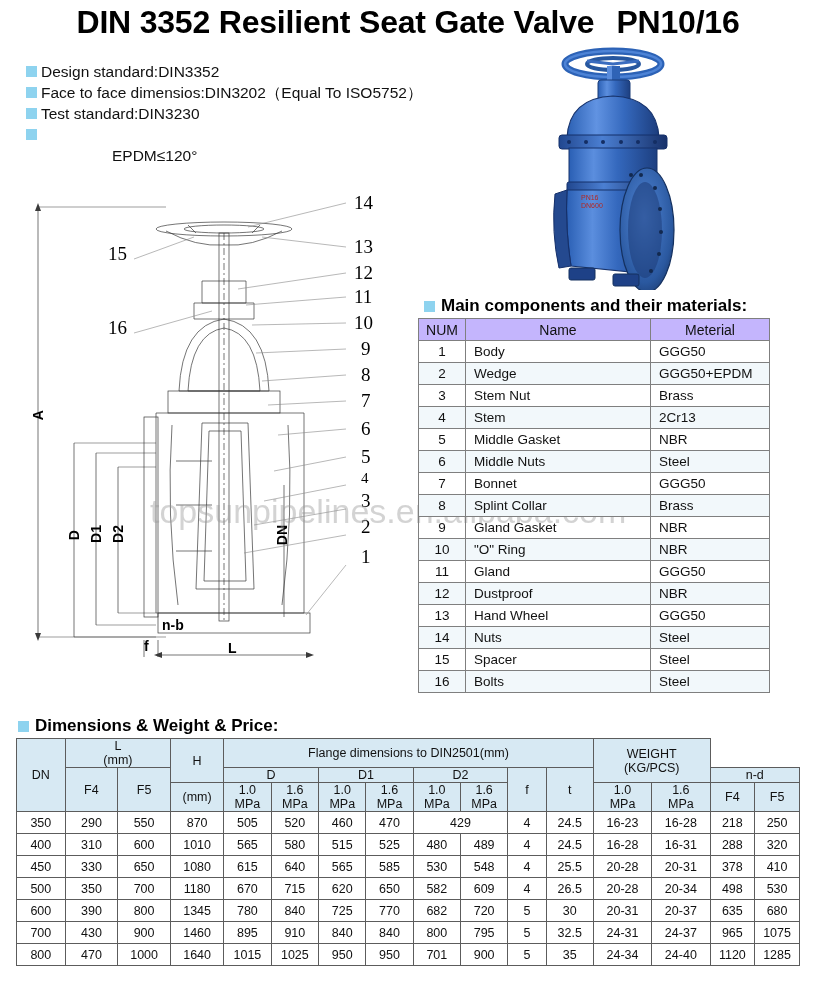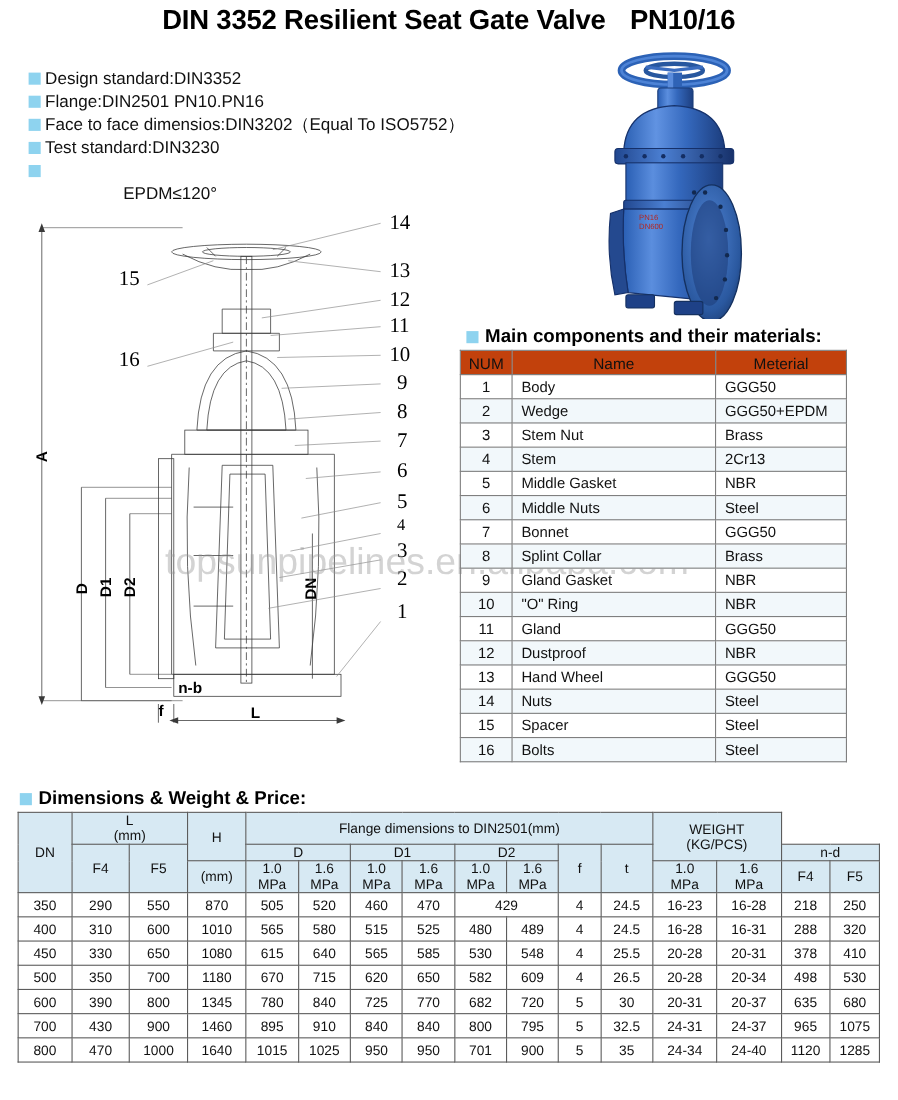--- a/index.html
+++ b/index.html
@@ -4,21 +4,21 @@
 <title>DIN 3352 Resilient Seat Gate Valve</title>
 <style>
   html,body{margin:0;padding:0;background:#ffffff;}
   body{
     width:816px;height:1000px;position:relative;overflow:hidden;
     font-family:"Liberation Sans", sans-serif;color:#111;
   }
   
   #title{
     position:absolute;left:0;top:4px;width:816px;text-align:center;
-    font-size:25px;font-weight:bold;letter-spacing:-0.2px;
+    font-size:32px;font-weight:bold;letter-spacing:-0.2px;
     font-family:"Liberation Sans", sans-serif;color:#000;
   }
   #title .gap{display:inline-block;width:22px;}
   
   #spec-list{position:absolute;left:26px;top:62px;width:420px;}
   .spec-row{display:flex;align-items:flex-start;height:21px;}
   .bullet{
     width:11px;height:11px;background:#8ED3EF;flex:0 0 11px;
     margin-top:4px;margin-right:4px;
   }
@@ -43,21 +43,21 @@
   #dim-head{left:18px;top:716px;}
   
   #comp-table{
     position:absolute;left:418px;top:318px;width:352px;
     border-collapse:collapse;font-size:13.5px;
   }
   #comp-table th,#comp-table td{
     border:1px solid #7f7f7f;height:21px;padding:0 4px;font-weight:normal;
     color:#111;
   }
-  #comp-table thead th{background:#c2410c;text-align:center;font-size:14px;}
+  #comp-table thead th{background:#c4b5fd;text-align:center;font-size:14px;}
   #comp-table td.num{width:38px;text-align:center;}
   #comp-table td.nm{width:172px;text-align:left;padding-left:8px;}
   #comp-table td.mt{text-align:left;padding-left:8px;}
   #comp-table tbody tr:nth-child(even) td{background:#F2F8FB;}
   
   #dim-table{
     position:absolute;left:16px;top:738px;width:784px;
     border-collapse:collapse;font-size:12.5px;
   }
   #dim-table th,#dim-table td{
@@ -78,24 +78,20 @@
 <body>
 
 <div id="title">
   <span>DIN 3352 Resilient Seat Gate Valve</span><span class="gap"></span><span>PN10/16</span>
 </div>
 
 <div id="spec-list">
     <div class="spec-row">
       <span class="bullet"></span>
       <span class="spec-text">Design standard:DIN3352</span>
-    </div>
-    <div class="spec-row">
-      <span class="bullet"></span>
-      <span class="spec-text">Flange:DIN2501 PN10.PN16</span>
     </div>
     <div class="spec-row">
       <span class="bullet"></span>
       <span class="spec-text">Face to face dimensios:DIN3202（Equal To ISO5752）</span>
     </div>
     <div class="spec-row">
       <span class="bullet"></span>
       <span class="spec-text">Test standard:DIN3230</span>
     </div>
     <div class="spec-row">

